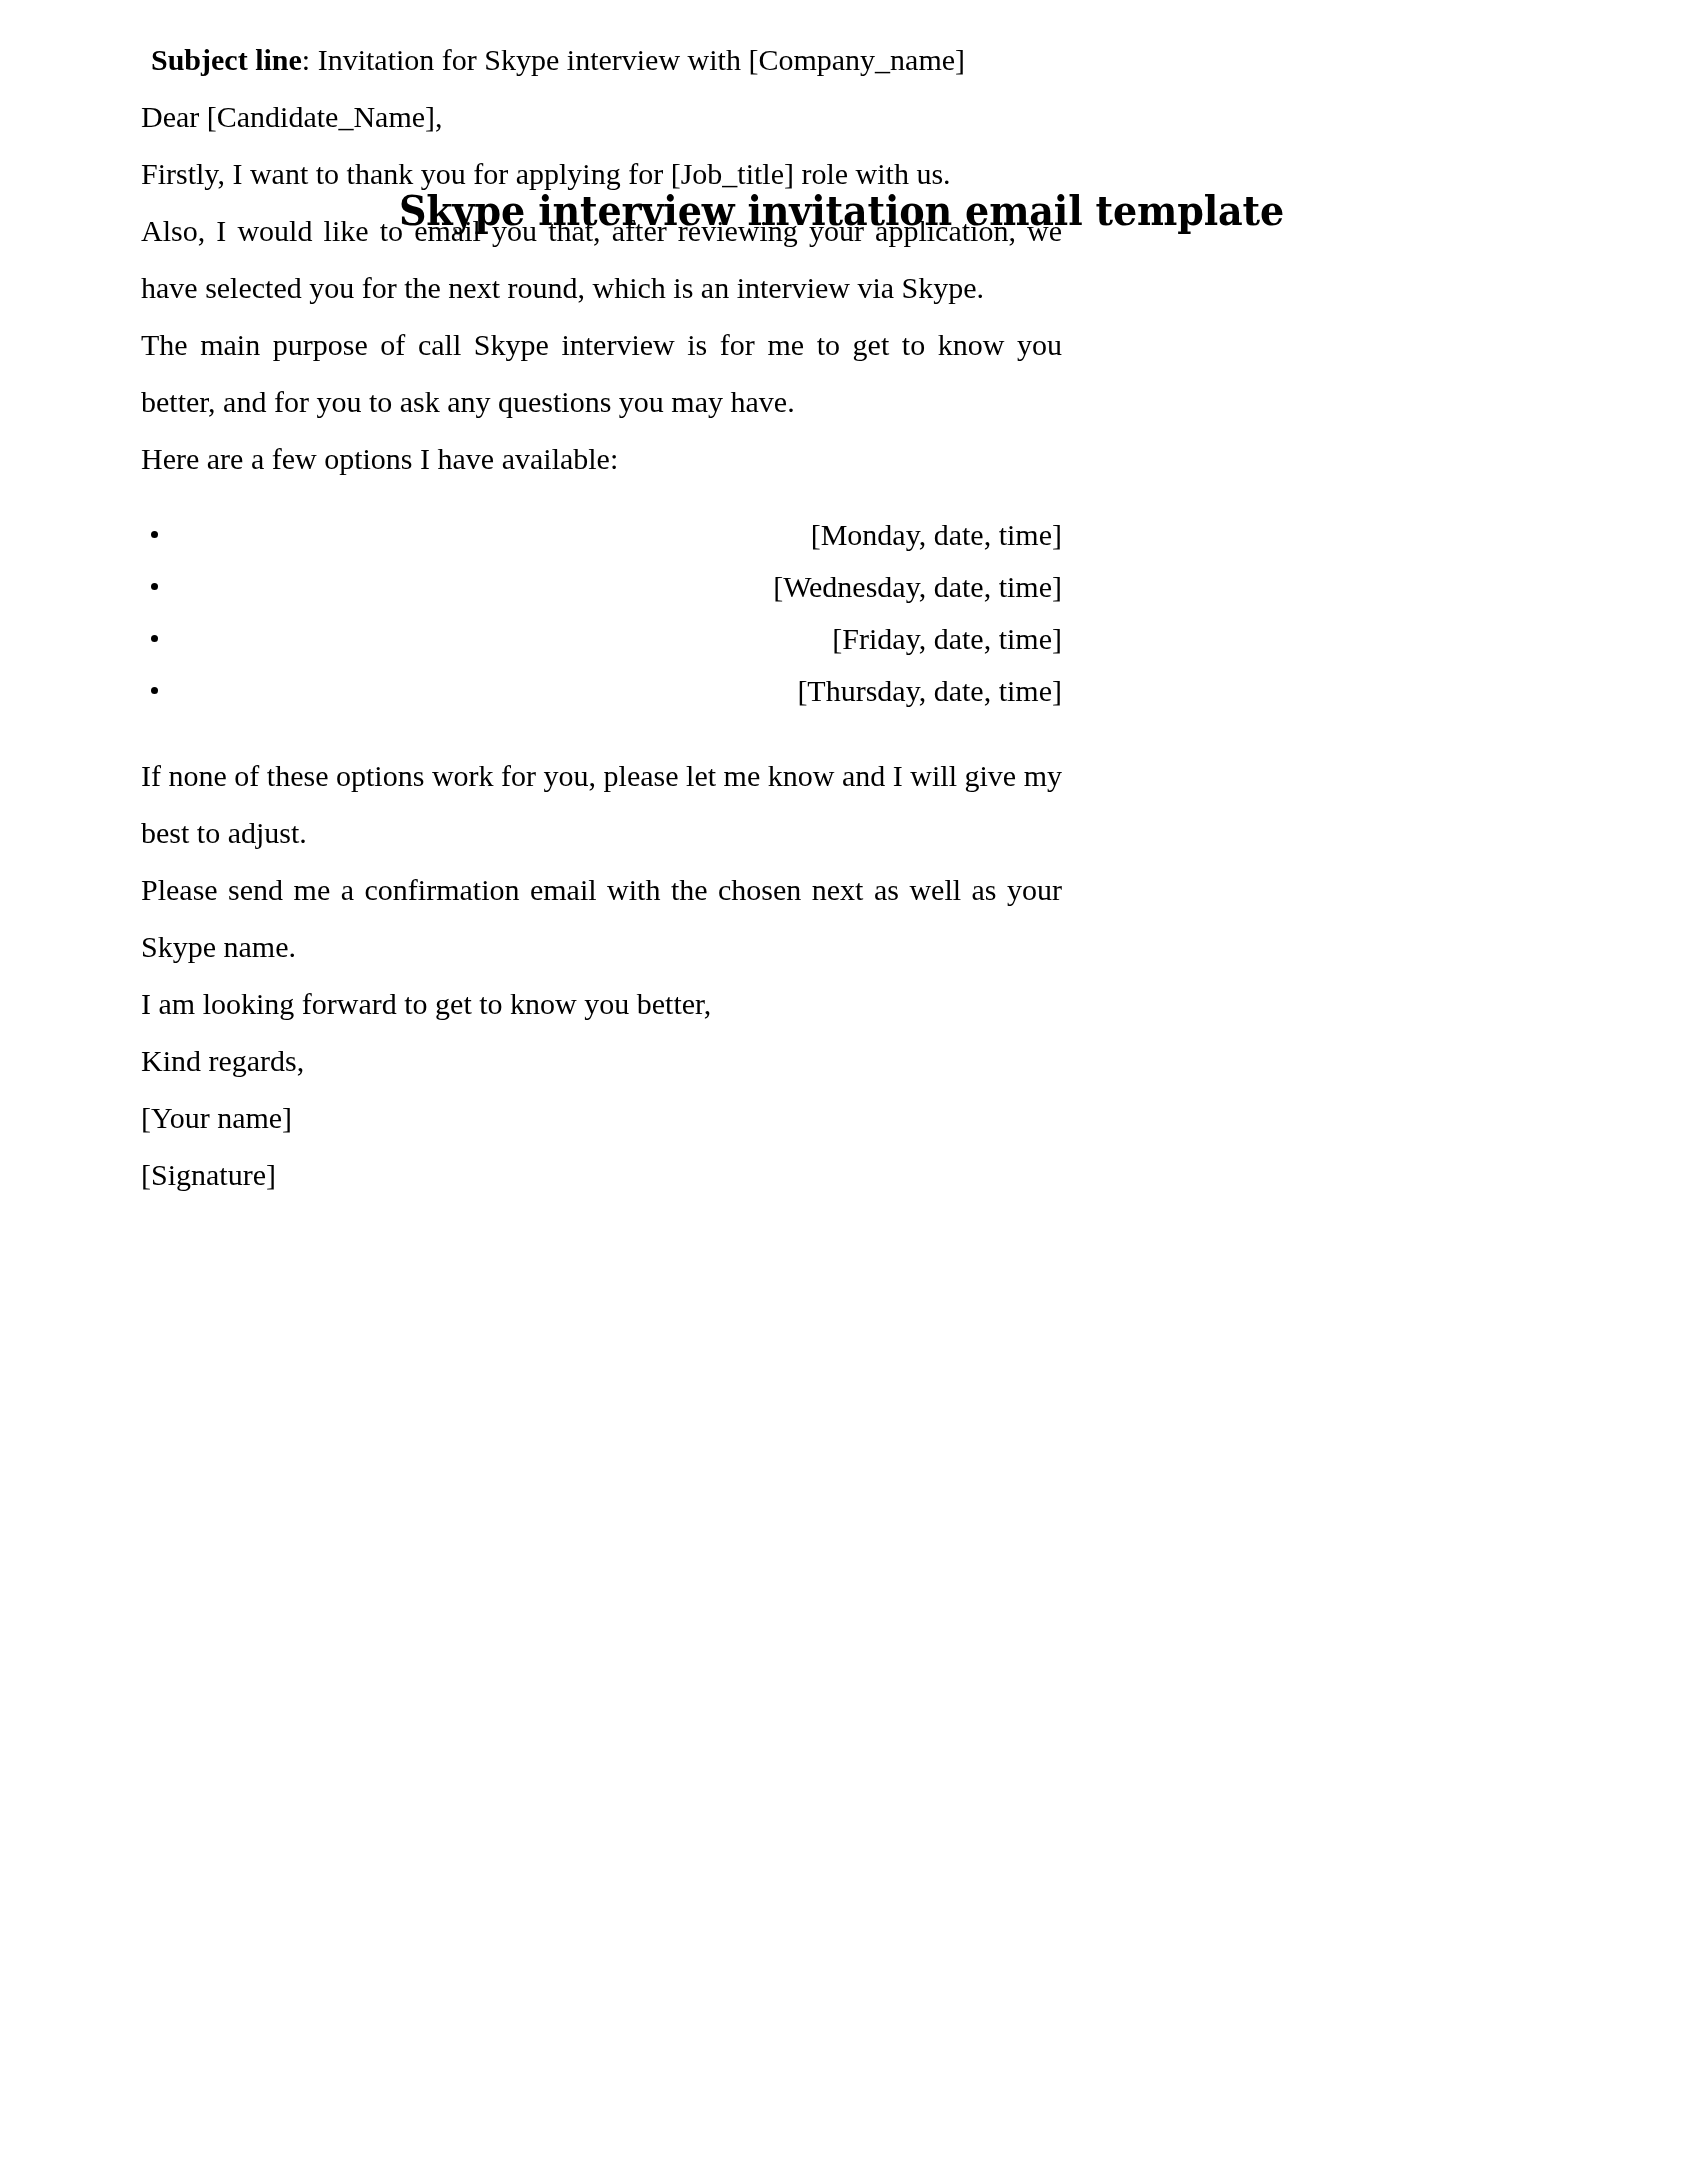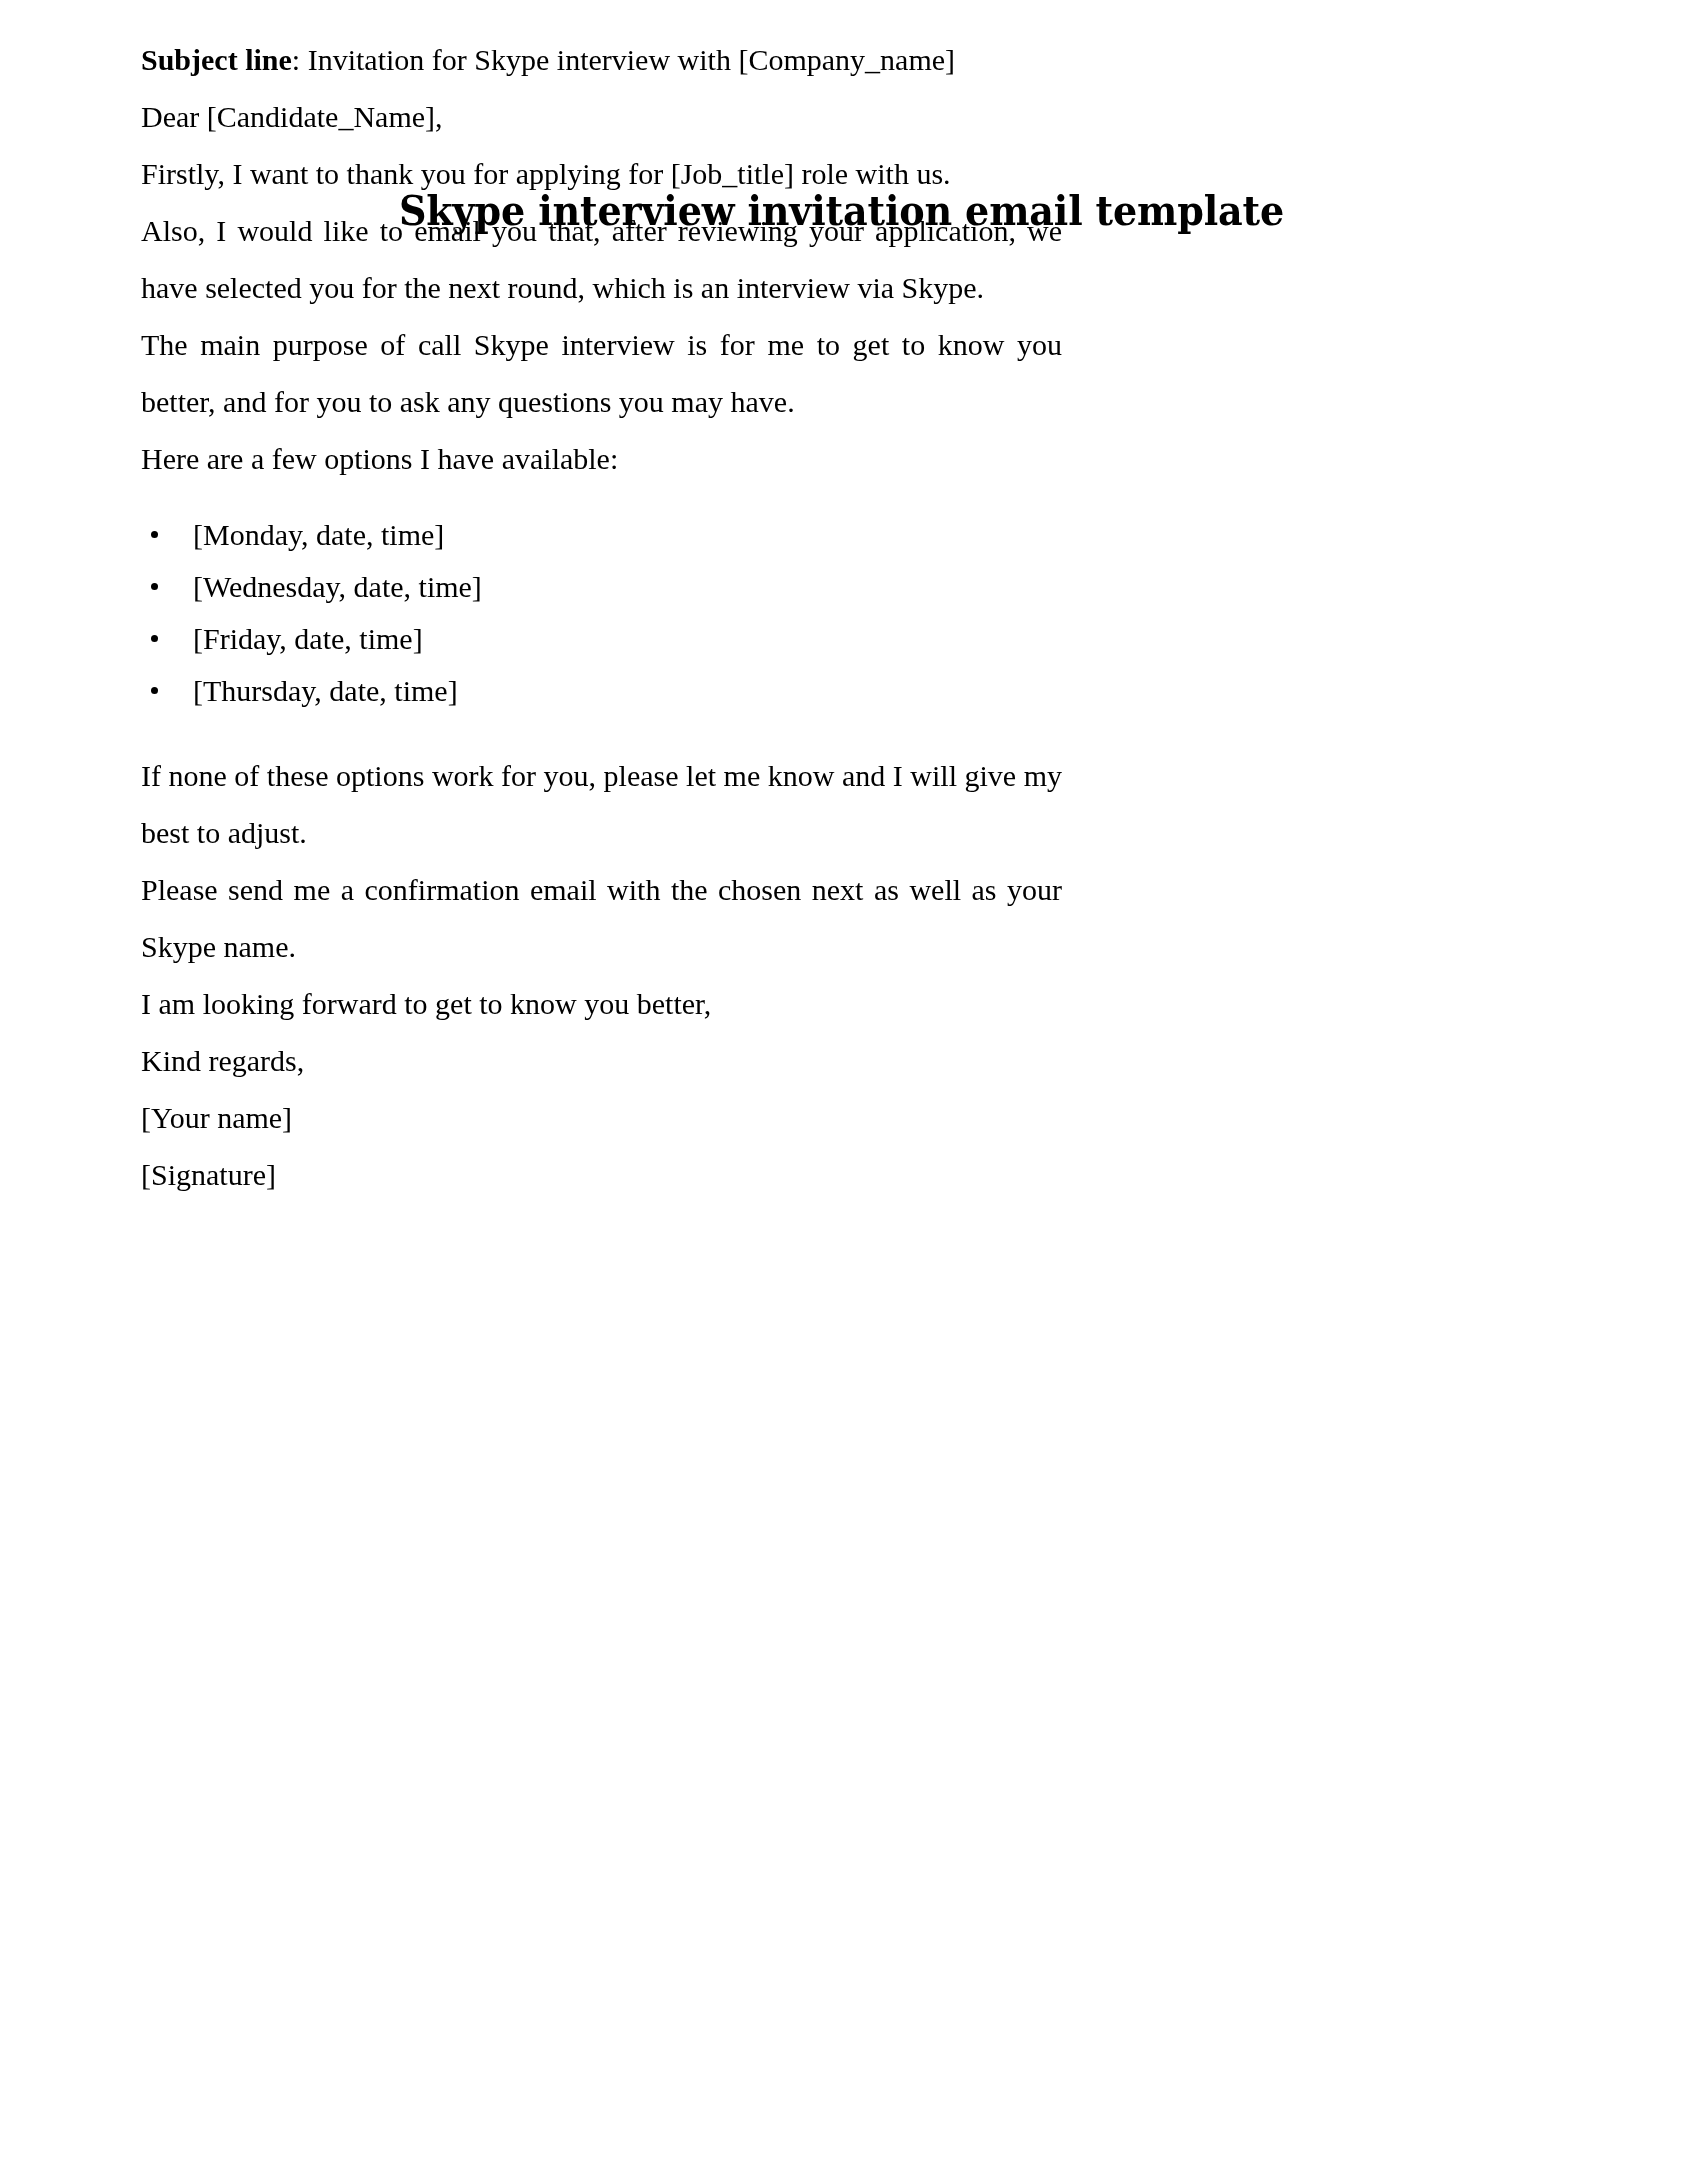--- a/index.html
+++ b/index.html
@@ -56,38 +56,39 @@
     -webkit-hyphens: none;
     hyphens: none;
   }
 
   p.para.left {
     text-align: left;
   }
 
   .bold-run {
     font-weight: bold;
+    margin-left: 10px;
   }
 
   ul.options {
     list-style: none;
     margin: 0;
     padding: 0;
     margin-top: 27px;
   }
 
   ul.options li {
     position: relative;
     font-family: "Liberation Serif", "DejaVu Serif", serif;
     font-size: 30px;
     line-height: 41px;
     color: #000000;
     padding-left: 52px;
     margin-bottom: 11px;
-    text-align: left;
+    text-align: right;
   }
 
   ul.options li .bullet {
     position: absolute;
     left: 10px;
     top: 50%;
     width: 7px;
     height: 7px;
     margin-top: -3.5px;
     background: #000000;

